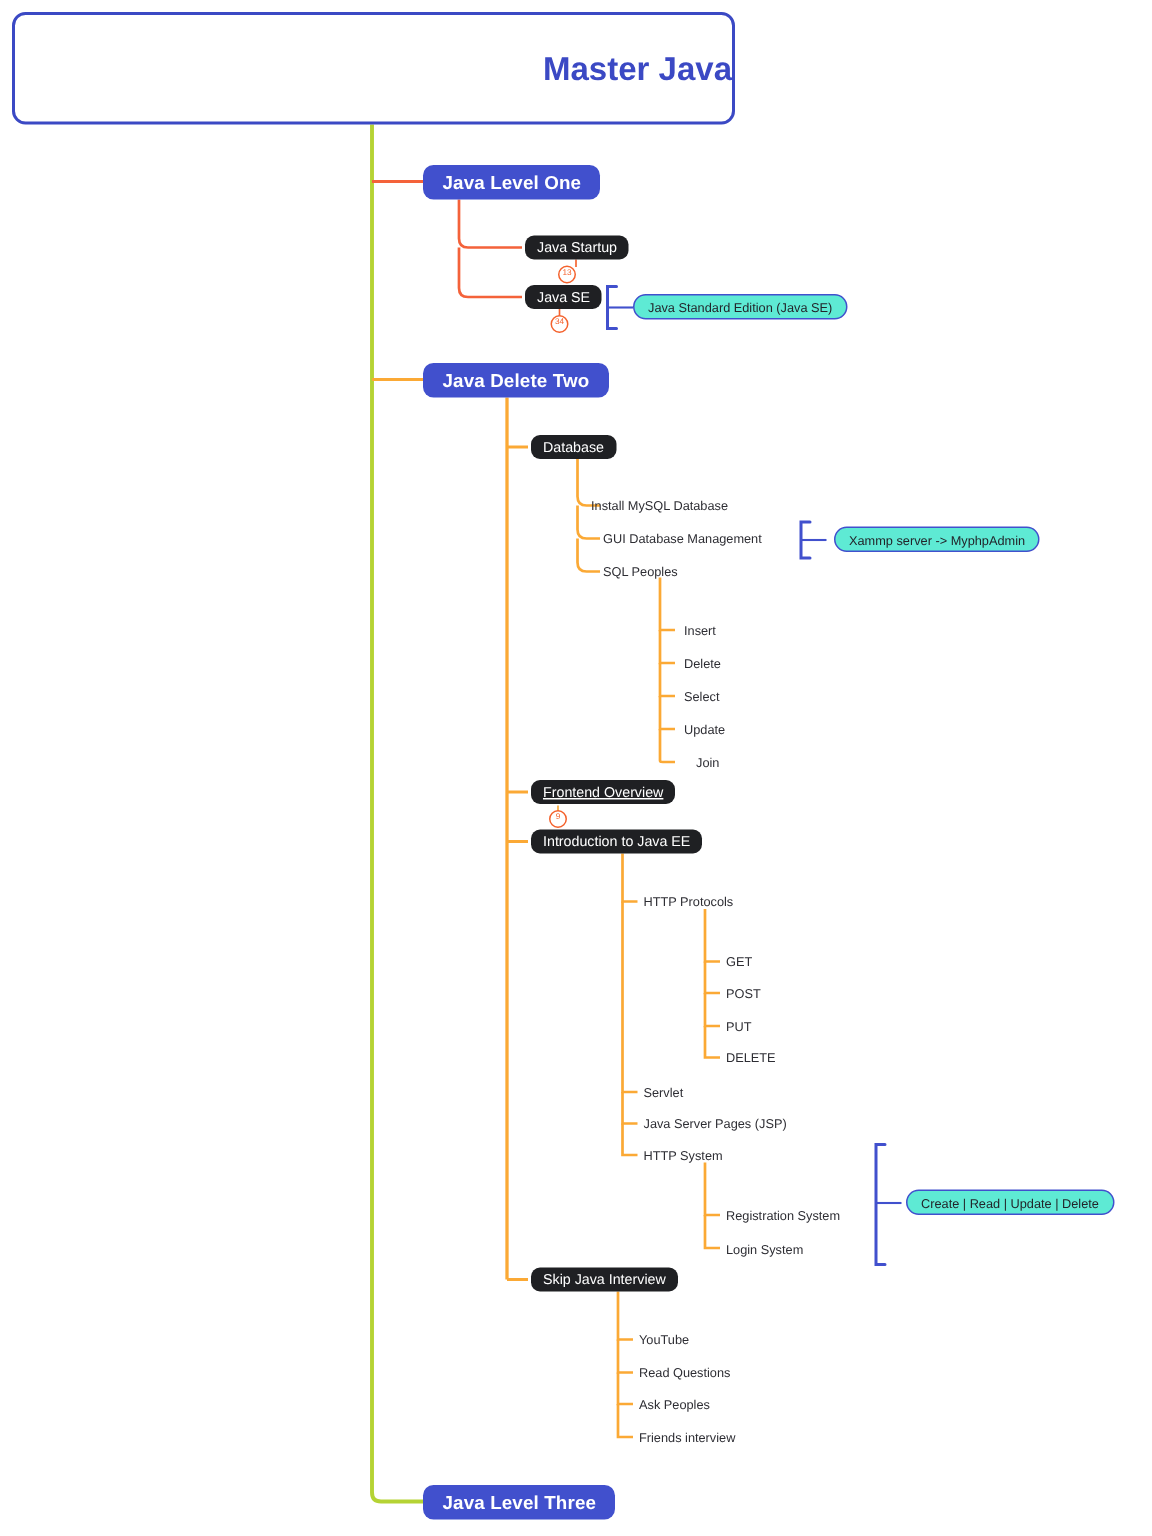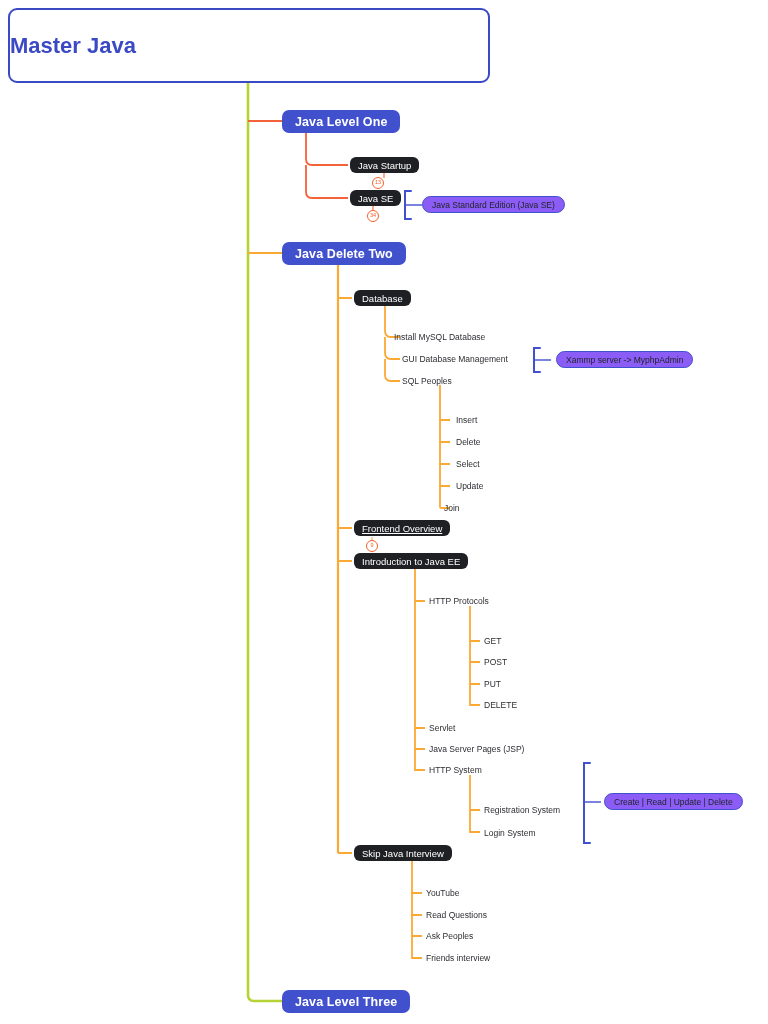--- a/index.html
+++ b/index.html
@@ -34,21 +34,21 @@
     left: 8px;
     top: 8px;
     width: 482px;
     height: 75px;
     box-sizing: border-box;
     border: 2px solid #3b49c4;
     border-radius: 9px;
     background: #ffffff;
     display: flex;
     flex-direction: column;
-    align-items: flex-start;
+    align-items: flex-end;
     justify-content: center;
     color: #3b49c4;
     font-size: 22px;
     font-weight: bold;
     line-height: 1.25;
     text-align: center;
   }
 
   
   .level-node {
@@ -109,21 +109,21 @@
     justify-content: center;
     line-height: 1;
   }
 
   
   .callout {
     position: absolute;
     box-sizing: border-box;
     border: 1.3px solid #4150cd;
     border-radius: 9px;
-    background: #8b5cf6;
+    background: #5eead4;
     color: #23242a;
     font-size: 8.5px;
     display: flex;
     align-items: center;
     justify-content: center;
     padding: 0 9px;
     height: 17px;
     white-space: nowrap;
   }
 </style>
@@ -213,21 +213,21 @@
   <div class="leaf-node" style="left:394px; top:333px;">Install MySQL Database</div>
   <div class="leaf-node" style="left:402px; top:355px;">GUI Database Management</div>
   <div class="leaf-node" style="left:402px; top:377px;">SQL Peoples</div>
 
   <div class="callout" style="left:556px; top:351px;">Xammp server -&gt; MyphpAdmin</div>
 
   <div class="leaf-node" style="left:456px; top:416px;">Insert</div>
   <div class="leaf-node" style="left:456px; top:438px;">Delete</div>
   <div class="leaf-node" style="left:456px; top:460px;">Select</div>
   <div class="leaf-node" style="left:456px; top:482px;">Update</div>
-  <div class="leaf-node" style="left:444px; top:504px;">Join</div>
+  <div class="leaf-node" style="left:464px; top:504px;">Join</div>
 
   <div class="chip-node" style="left:354px; top:520px;text-decoration:underline;">Frontend Overview</div>
   <div class="badge" style="left:366px; top:540px;">9</div>
 
   <div class="chip-node" style="left:354px; top:553px;">Introduction to Java EE</div>
 
   <div class="leaf-node" style="left:429px; top:597px;">HTTP Protocols</div>
 
   <div class="leaf-node" style="left:484px; top:637px;">GET</div>
   <div class="leaf-node" style="left:484px; top:658px;">POST</div>

